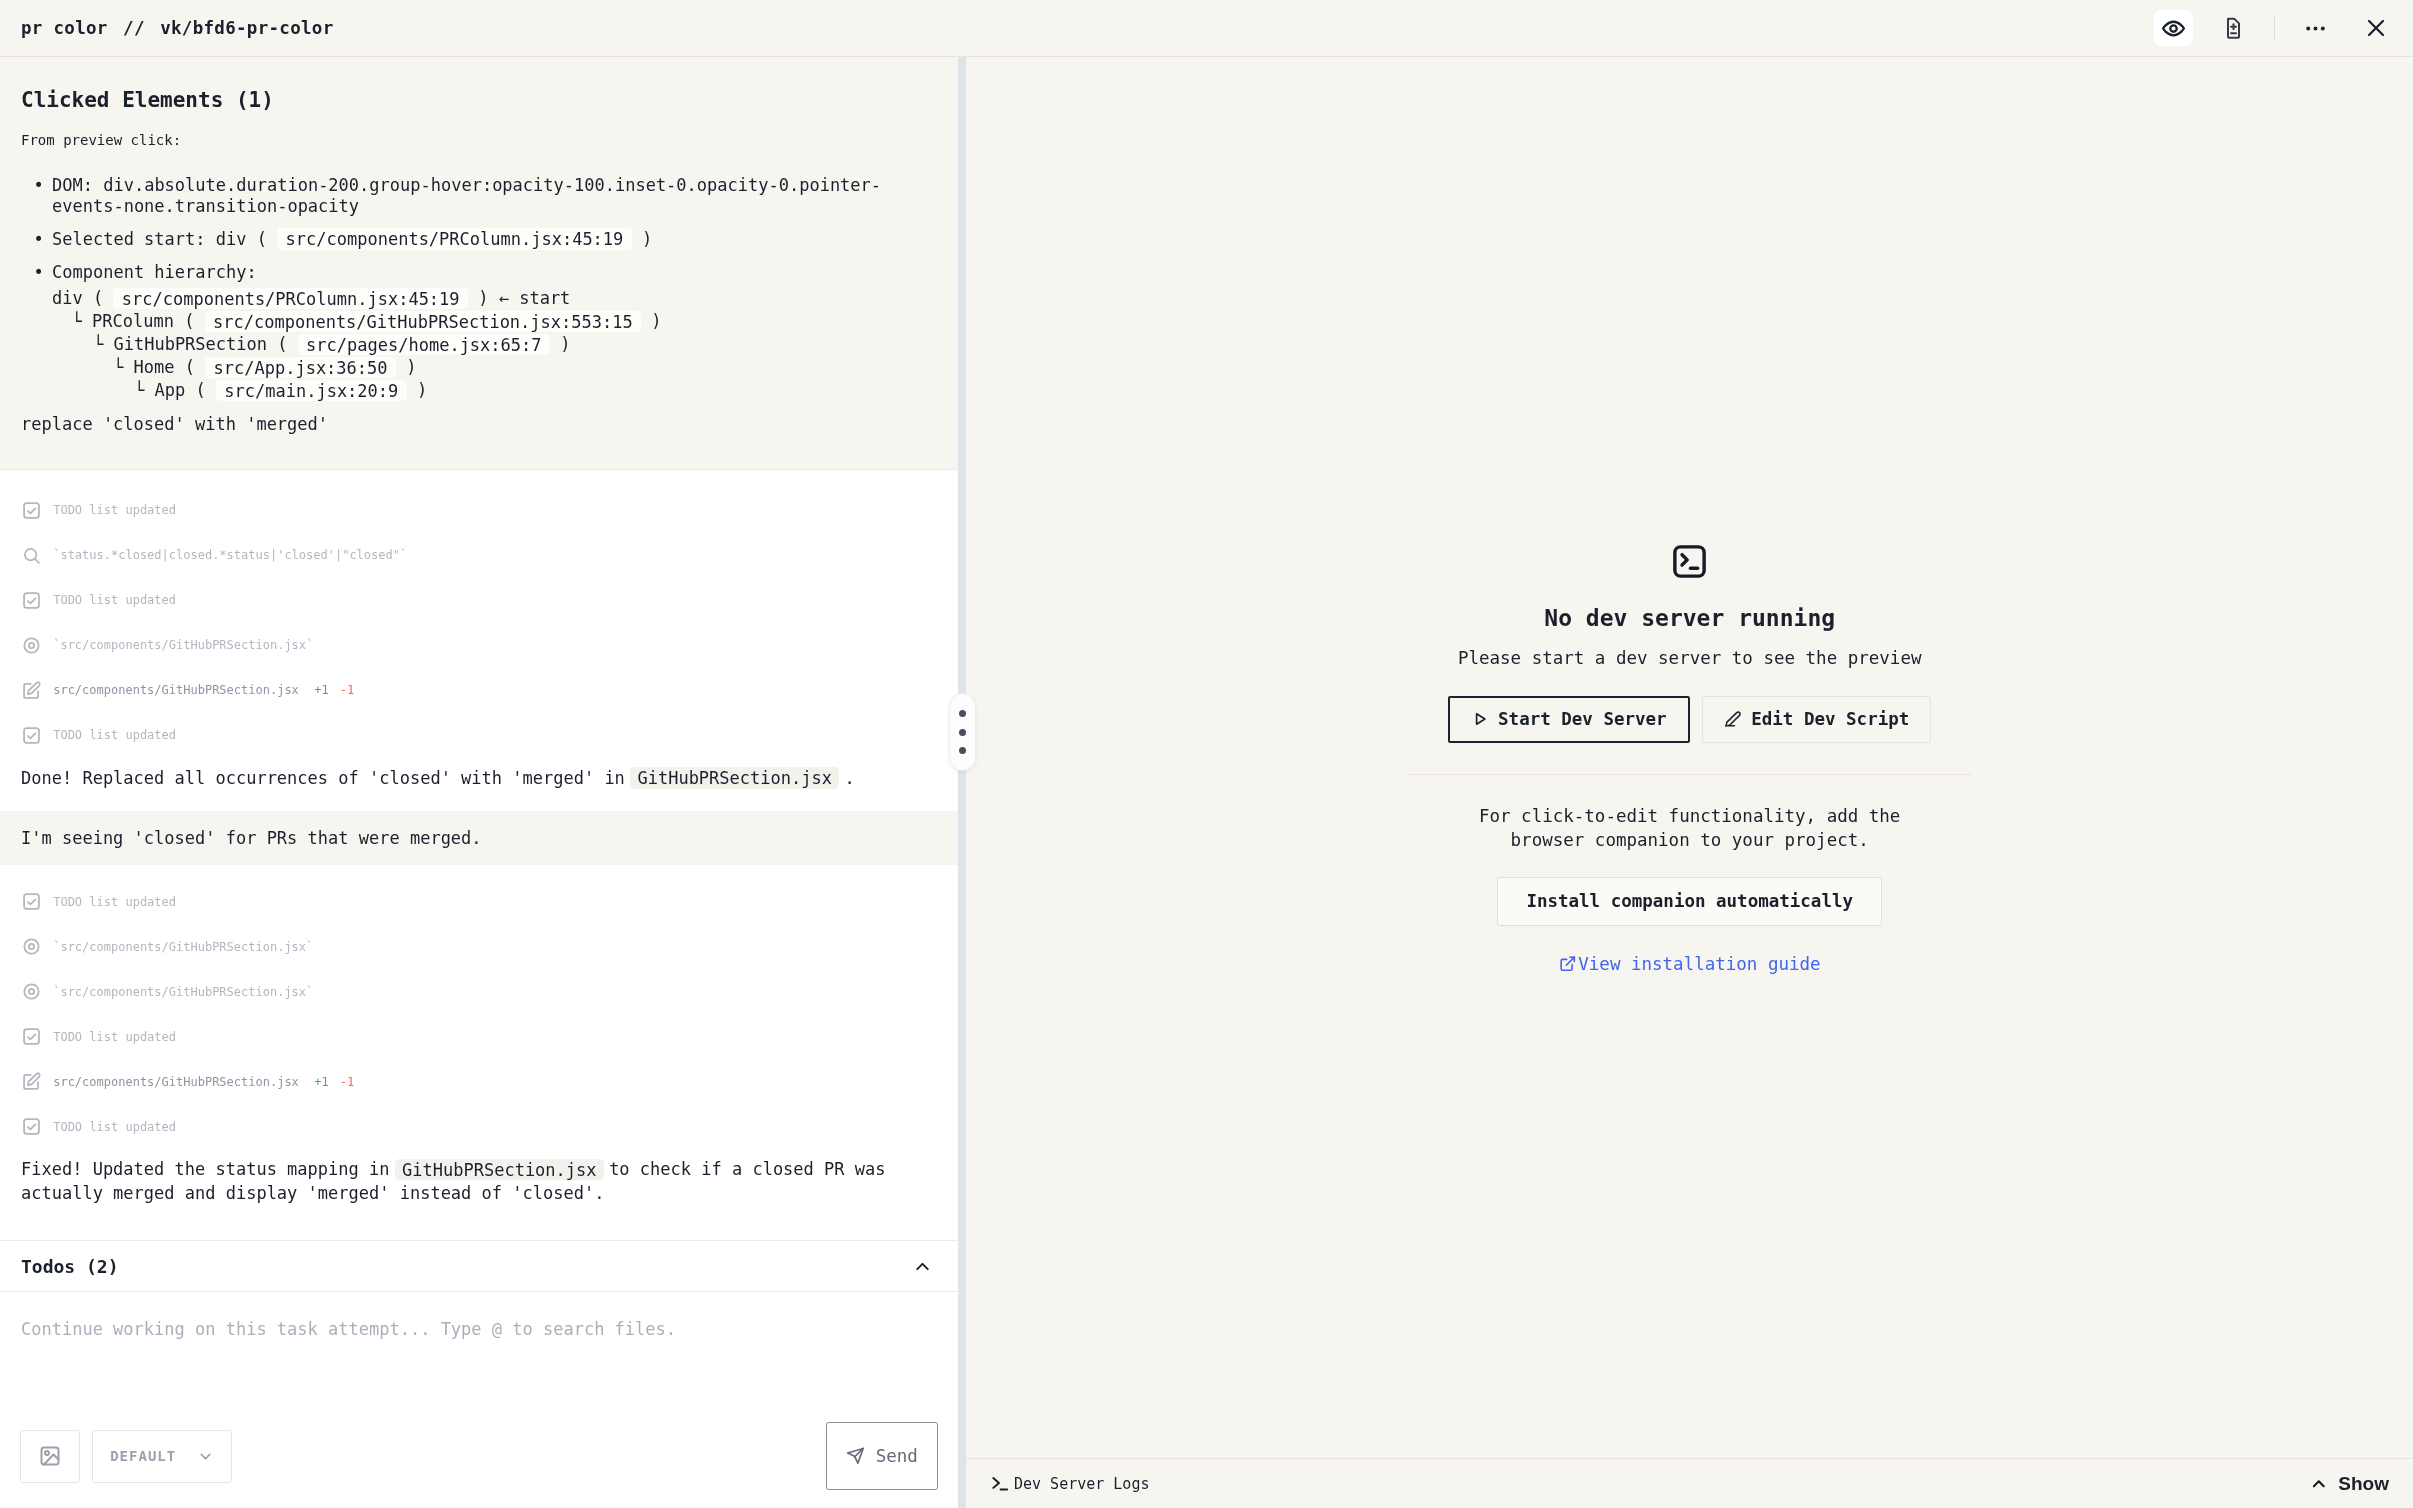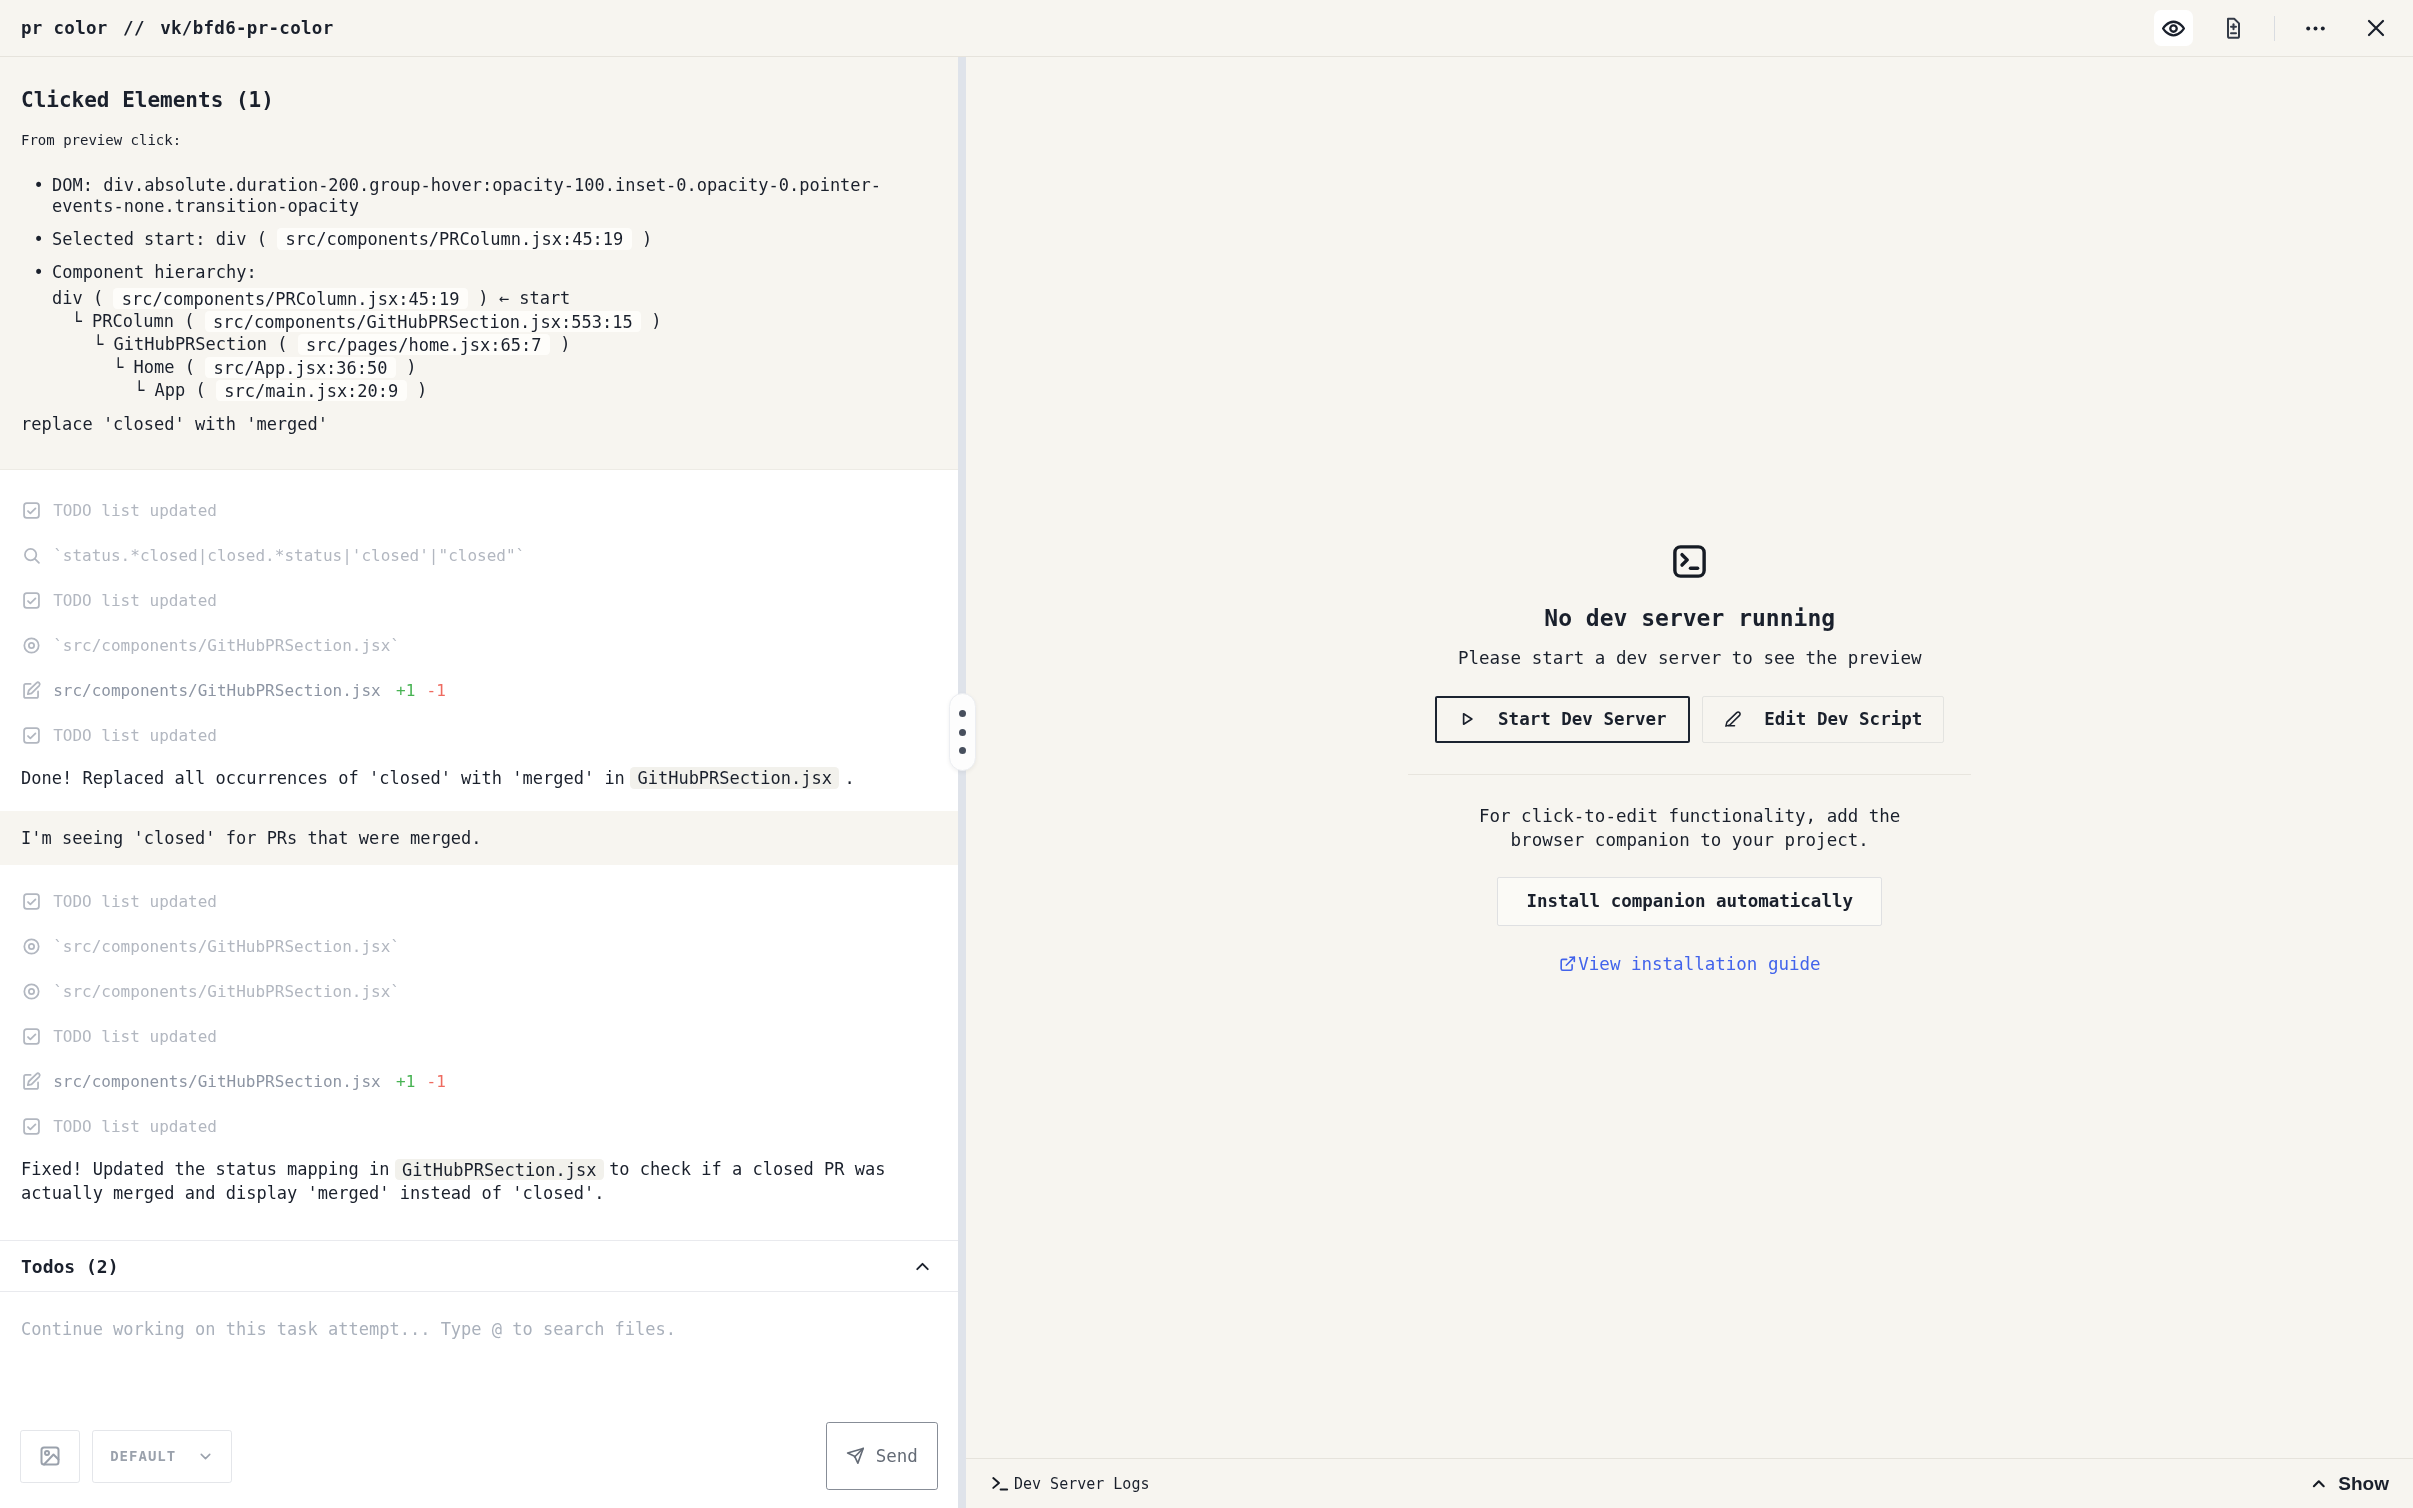--- a/index.html
+++ b/index.html
@@ -38,21 +38,21 @@
   .cb-list > li::before { content:"•"; position:absolute; left:12.6px; top:0; font-size:17px; }
   .chip { background:#fefdfa; border-radius:4.2px; padding:0.7px 8.4px; white-space:nowrap; }
   .chip-w { background:#f2f1ec; border-radius:4.2px; padding:0.7px 7px; white-space:nowrap; }
   .tree { margin-top:4.2px; }
   .tree-row { line-height:23px; font-size:17px; }
   .lvl1 { padding-left:19.6px; } .lvl2 { padding-left:41px; } .lvl3 { padding-left:61px; } .lvl4 { padding-left:82px; }
   .prompt-line { margin-top:10px; font-size:17px; }
 
   .tool-list { padding:18px 21px 0 21px; }
   .tool-list.second { padding-top:14px; }
-  .tool-row { height:45px; display:flex; align-items:center; gap:11.2px; font-size:16px; color:#b2b7c0; cursor:pointer; }
+  .tool-row { height:45px; display:flex; align-items:center; gap:11.2px; font-size:12px; color:#b2b7c0; cursor:pointer; }
   .tool-row .path { color:#8d95a3; }
   .diff-add { color:#47b353; margin-left:4.2px; }
   .diff-del { color:#ee6a5f; }
 
   .assistant-msg { padding:8.4px 21px 0 21px; font-size:17px; line-height:24px; }
   .assistant-msg .gap { display:inline-block; width:5.6px; }
   .user-band { margin-top:21px; background:#f7f5f0; height:54px; display:flex; align-items:center; padding:8px 21px; font-size:17px; }
 
   
   .todos-bar { flex:0 0 52px; border-top:1.4px solid #e9eaee; border-bottom:1.4px solid #e9eaee;
@@ -74,21 +74,21 @@
   .send-btn { height:68px; border:1.4px solid #878d97; border-radius:2.8px; background:#fff; display:flex;
               align-items:center; gap:9.8px; padding:0 19.6px; cursor:pointer; font-family:inherit;
               font-size:17.5px; color:#646b76; }
 
   
   .right-panel { flex:1; background:#f7f5f0; display:flex; flex-direction:column; min-width:0; }
   .preview-area { flex:1; display:flex; flex-direction:column; align-items:center; justify-content:center; }
   .preview-area h2 { margin-top:24px; font-size:23px; font-weight:bold; }
   .preview-sub { margin-top:17px; font-size:17.5px; }
   .btn-row { margin-top:28px; display:flex; gap:12.6px; }
-  .pv-btn { height:47px; display:flex; align-items:center; gap:22px; padding:0 21px; border-radius:2.1px;
+  .pv-btn { height:47px; display:flex; align-items:center; gap:9px; padding:0 21px; border-radius:2.1px;
             font-family:inherit; font-size:17.5px; font-weight:600; color:#1a202c; background:#f7f5f0; cursor:pointer; }
   .pv-btn.primary { border:2.1px solid #1b2330; }
   .pv-btn.secondary { border:1.4px solid #e3e3e0; }
   .pv-divider { margin-top:31px; width:563px; border-top:1.4px solid #e8e5de; }
   .companion-text { margin-top:29px; width:489px; text-align:center; font-size:17.5px; line-height:24px; }
   .install-btn { margin-top:25px; height:49px; padding:0 28px; border:1.4px solid #dfe0e2; border-radius:2.1px;
                  background:#fbfaf6; font-family:inherit; font-size:17.5px; font-weight:600; color:#1a202c;
                  display:flex; align-items:center; cursor:pointer; }
   .guide-link { margin-top:28px; display:flex; align-items:center; gap:2px; font-size:17.5px; color:#4263eb;
                 text-decoration:none; cursor:pointer; }

